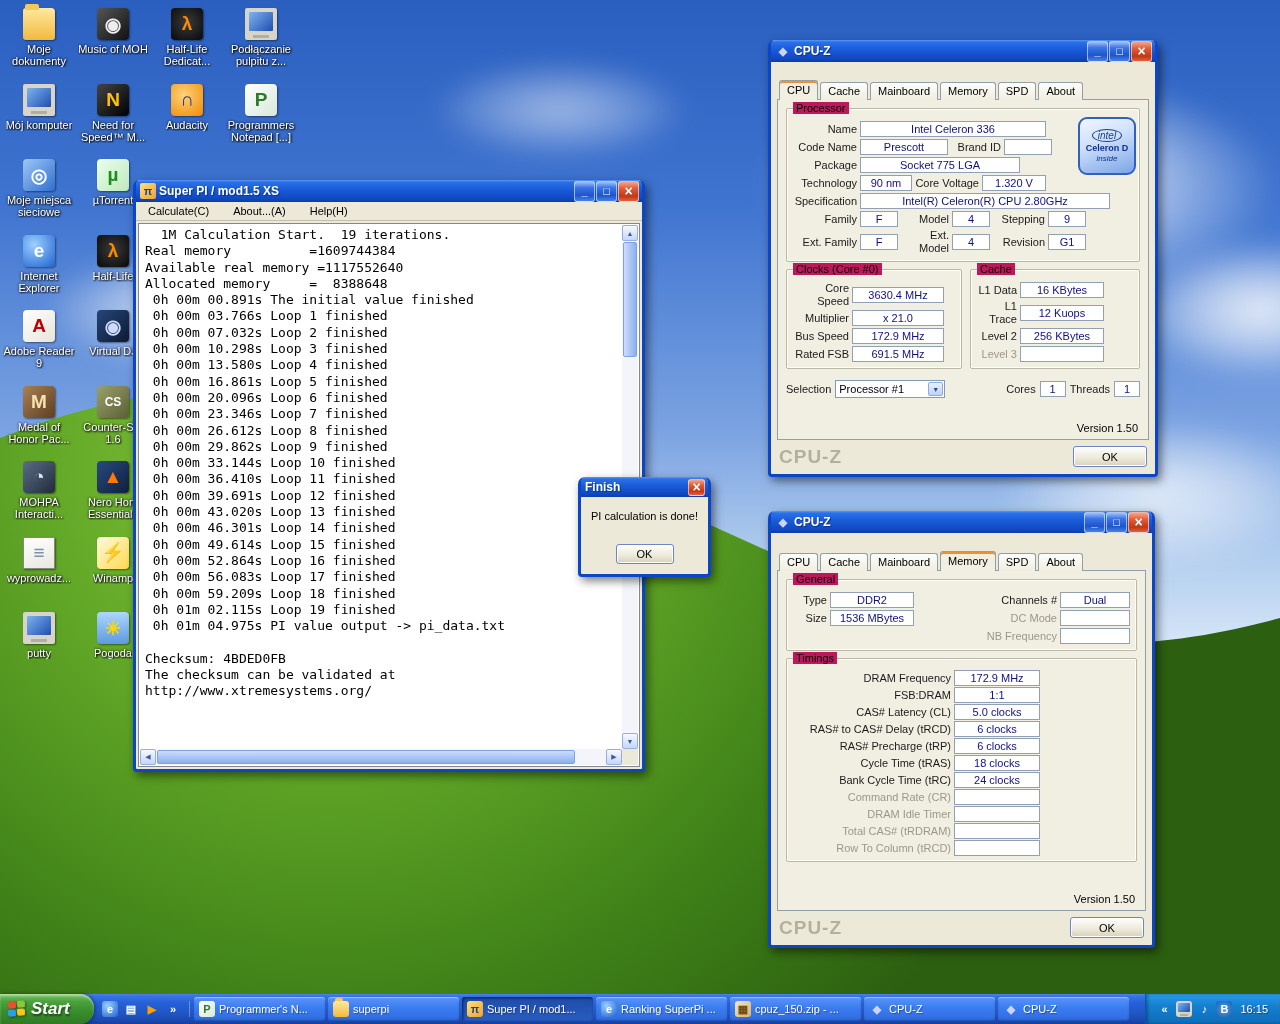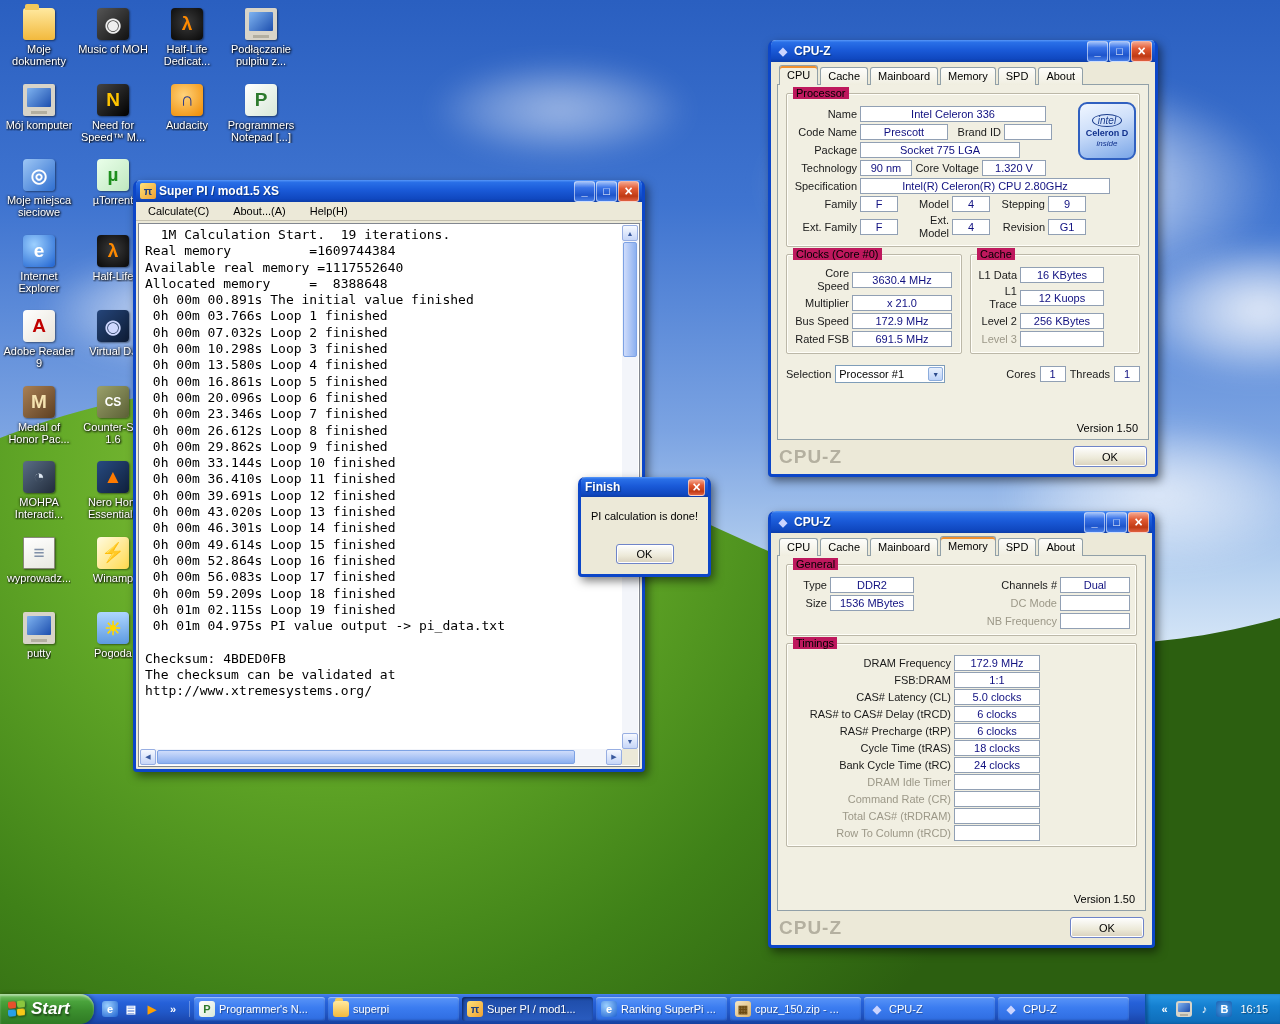--- a/index.html
+++ b/index.html
@@ -74,40 +74,40 @@
   .fin-body { flex:1; display:flex; flex-direction:column; align-items:center; justify-content:space-between; padding:13px 3px 10px; }
   .fin-msg { font-size:11px; white-space:nowrap; }
   .okbtn { display:inline-flex; align-items:center; justify-content:center; font-size:11px; cursor:default;
     background:linear-gradient(180deg,#fefefe,#ece9d8 60%,#d8d0bc); border:1px solid #6f84c8; border-radius:3px;
     box-shadow:inset 0 0 0 1px #fff; width:58px; height:20px; }
   .okbtn.cp { width:74px; height:21px; }
 
   
   .cpuz1 { left:768px; top:40px; width:390px; height:437px; z-index:20; }
   .cpuz2 { left:768px; top:511px; width:387px; height:437px; z-index:20; }
-  .winbody { height:calc(100% - 22px); padding:3px 6px 4px; display:flex; flex-direction:column; }
+  .winbody { height:calc(100% - 22px); padding:18px 6px 4px; display:flex; flex-direction:column; }
   .tabs { display:flex; height:20px; padding-left:2px; position:relative; z-index:2; }
   .tab { font-size:11px; padding:2px 7px 0; margin-right:2px; margin-top:2px; color:#000;
     background:linear-gradient(180deg,#fdfdfb,#f0eee0); border:1px solid #91a0a8; border-bottom:none; border-radius:3px 3px 0 0; }
   .tab.active { margin-top:0; padding-top:3px; background:#f1efe2; box-shadow:inset 0 2px 0 #f09030; }
   .tabpage { flex:1; margin-top:-1px; border:1px solid #91a0a8; background:#f1efe2; padding:8px 8px 3px;
     display:flex; flex-direction:column; position:relative; }
   .gbox { position:relative; border:1px solid #bcb8a8; border-radius:2px; box-shadow:inset 0 0 0 1px #fffef8;
     padding:10px 6px 4px; margin-bottom:7px; }
   .glabel { position:absolute; top:-7px; left:6px; background:#be185d; padding:0 3px; font-size:11px; }
   .frow { display:flex; align-items:center; margin:2px 0; gap:3px; }
   .frow.tight { margin:1px 0; }
   .flbl { font-size:11px; color:#1a1a1a; text-align:right; flex-shrink:0; line-height:13px; }
   .fld { height:16px; background:#fff; border:1px solid #91a0b4; font-size:11px; color:#101080;
     display:inline-flex; align-items:center; justify-content:center; flex-shrink:0; overflow:hidden; white-space:nowrap; }
   .frow.dim .flbl { color:#9c9888; }
   .mla { margin-left:auto; }
   .w26{width:26px}.w34{width:34px}.w38{width:38px}.w40{width:40px}.w48{width:48px}.w50{width:50px}
   .w52{width:52px}.w56{width:56px}.w64{width:64px}.w70{width:70px}.w84{width:84px}.w86{width:86px}
-  .w88{width:88px}.w92{width:100px}.w140{width:160px}.w158{width:158px}.w186{width:186px}.w250{width:250px}
+  .w88{width:88px}.w92{width:92px}.w140{width:160px}.w158{width:158px}.w186{width:186px}.w250{width:250px}
   .logo { position:absolute; right:3px; top:8px; width:58px; height:58px; border:2px solid #3060c0; border-radius:9px;
     background:linear-gradient(160deg,#f0f6ff 0%,#cfe0fa 40%,#7aa6e8 100%);
     display:flex; flex-direction:column; align-items:center; justify-content:center; gap:1px; }
   .lbrand { font-size:10px; font-style:italic; color:#1a3c8c; border:1px solid #1a3c8c; border-radius:50%; padding:0 5px; }
   .lline1 { font-size:9px; font-weight:bold; color:#10308c; }
   .lline2 { font-size:8px; font-style:italic; color:#10308c; }
   .cols { display:flex; gap:8px; }
   .gbox.clocks { flex:0 0 176px; }
   .gbox.cache { flex:1; }
   .selrow { display:flex; align-items:center; gap:4px; margin:4px 0 2px; font-size:11px; }
@@ -558,26 +558,26 @@
                 <span class="flbl w158">Cycle Time (tRAS)</span>
                 <span class="fld w86">18 clocks</span>
               </div>
 
               <div class="frow tight">
                 <span class="flbl w158">Bank Cycle Time (tRC)</span>
                 <span class="fld w86">24 clocks</span>
               </div>
 
               <div class="frow tight dim">
+                <span class="flbl w158">Command Rate (CR)</span>
+                <span class="fld w86"></span>
+              </div>
+
+              <div class="frow tight dim">
                 <span class="flbl w158">DRAM Idle Timer</span>
-                <span class="fld w86"></span>
-              </div>
-
-              <div class="frow tight dim">
-                <span class="flbl w158">Command Rate (CR)</span>
                 <span class="fld w86"></span>
               </div>
 
               <div class="frow tight dim">
                 <span class="flbl w158">Total CAS# (tRDRAM)</span>
                 <span class="fld w86"></span>
               </div>
 
               <div class="frow tight dim">
                 <span class="flbl w158">Row To Column (tRCD)</span>

